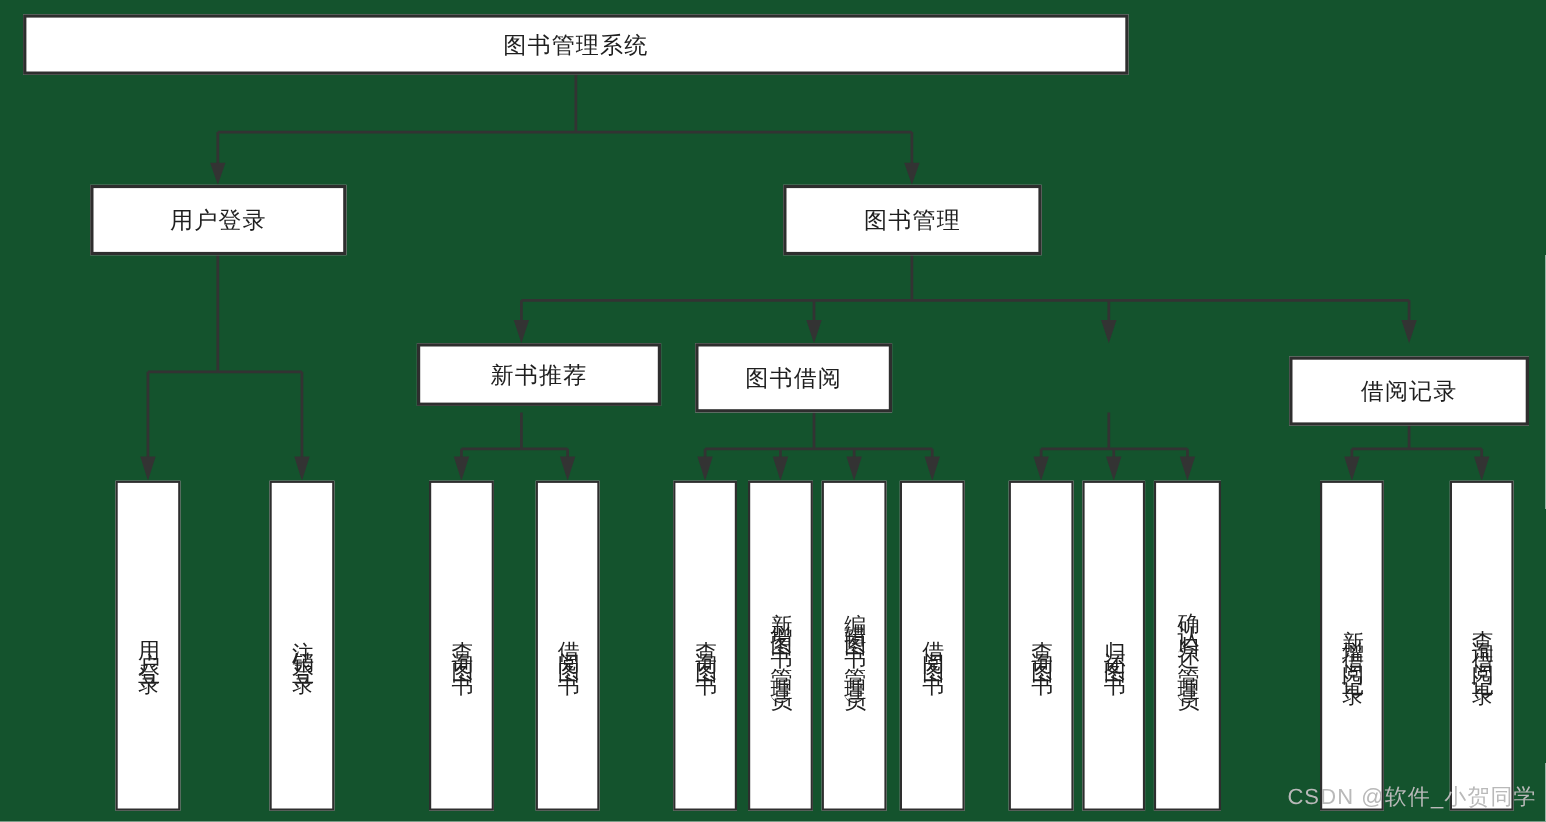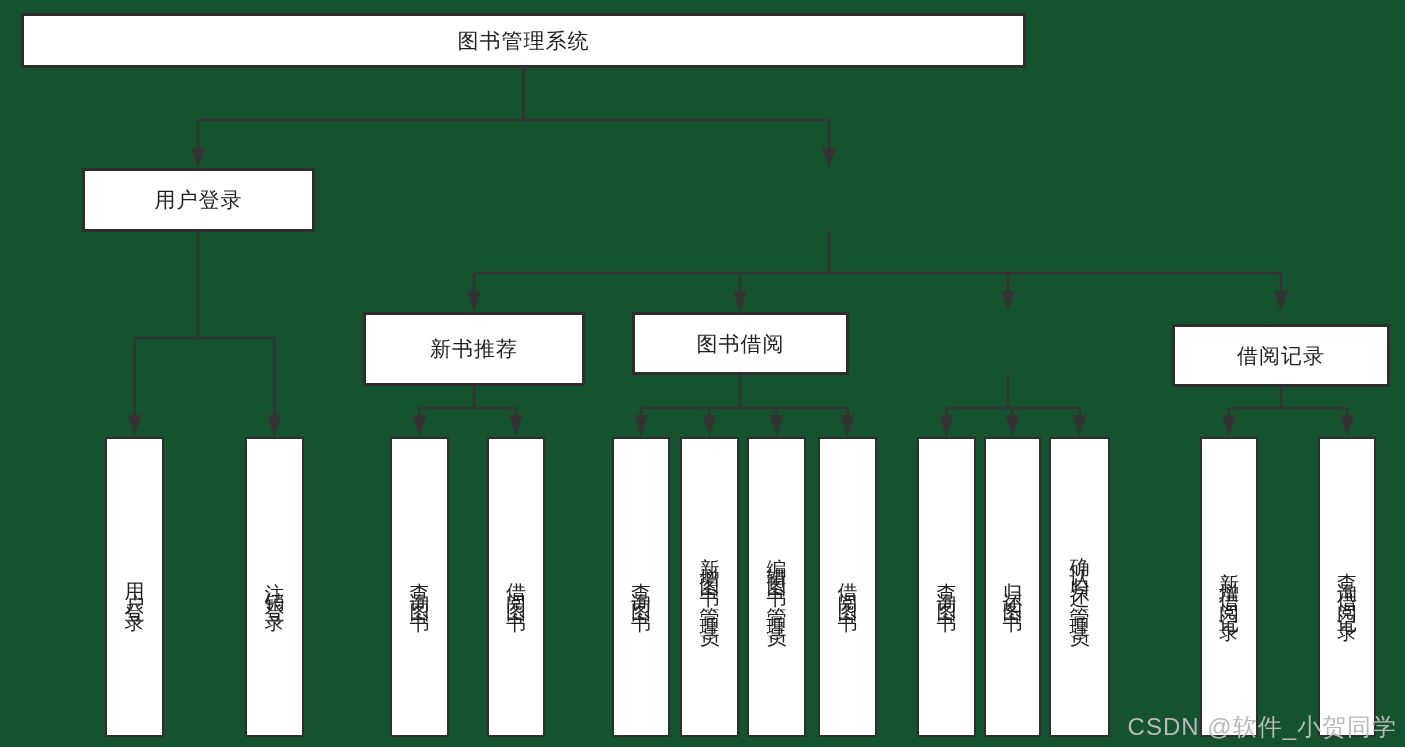--- a/index.html
+++ b/index.html
@@ -34,21 +34,21 @@
     text-orientation:mixed;
     font-size:20px;
     line-height:1.15;
     letter-spacing:10px;
     white-space:nowrap;
   }
   #watermark{
     position:absolute;
     right:8px;
     top:711px;
-    font-size:24px;
+    font-size:20px;
     letter-spacing:1px;
     color:#b9b9b9;
     z-index:5;
     white-space:nowrap;
   }
 </style>
 </head>
 <body>
 
 <div id="stage">
@@ -96,25 +96,28 @@
     </g>
   </svg>
 
   <div class="node h" style="left:21px;top:13px;width:1005px;height:55px;">
     <span>图书管理系统</span>
   </div>
 
   <div class="node h" style="left:82px;top:168px;width:233px;height:64px;">
     <span>用户登录</span>
   </div>
+  <div class="node h" style="left:712px;top:168px;width:235px;height:64px;">
+    <span>图书管理</span>
+  </div>
 
-  <div class="node h" style="left:363px;top:312px;width:222px;height:74px;">
+  <div class="node h" style="left:379px;top:312px;width:222px;height:57px;">
     <span>新书推荐</span>
   </div>
-  <div class="node h" style="left:632px;top:312px;width:217px;height:63px;">
+  <div class="node h" style="left:632px;top:312px;width:179px;height:63px;">
     <span>图书借阅</span>
   </div>
   <div class="node h" style="left:1172px;top:312px;width:218px;height:63px;margin-top:12px;">
     <span>借阅记录</span>
   </div>
 
   <div class="node v" style="left:105px;top:437px;width:59px;height:300px;">
     <span>用户登录</span>
   </div>
   <div class="node v" style="left:245px;top:437px;width:59px;height:300px;">

